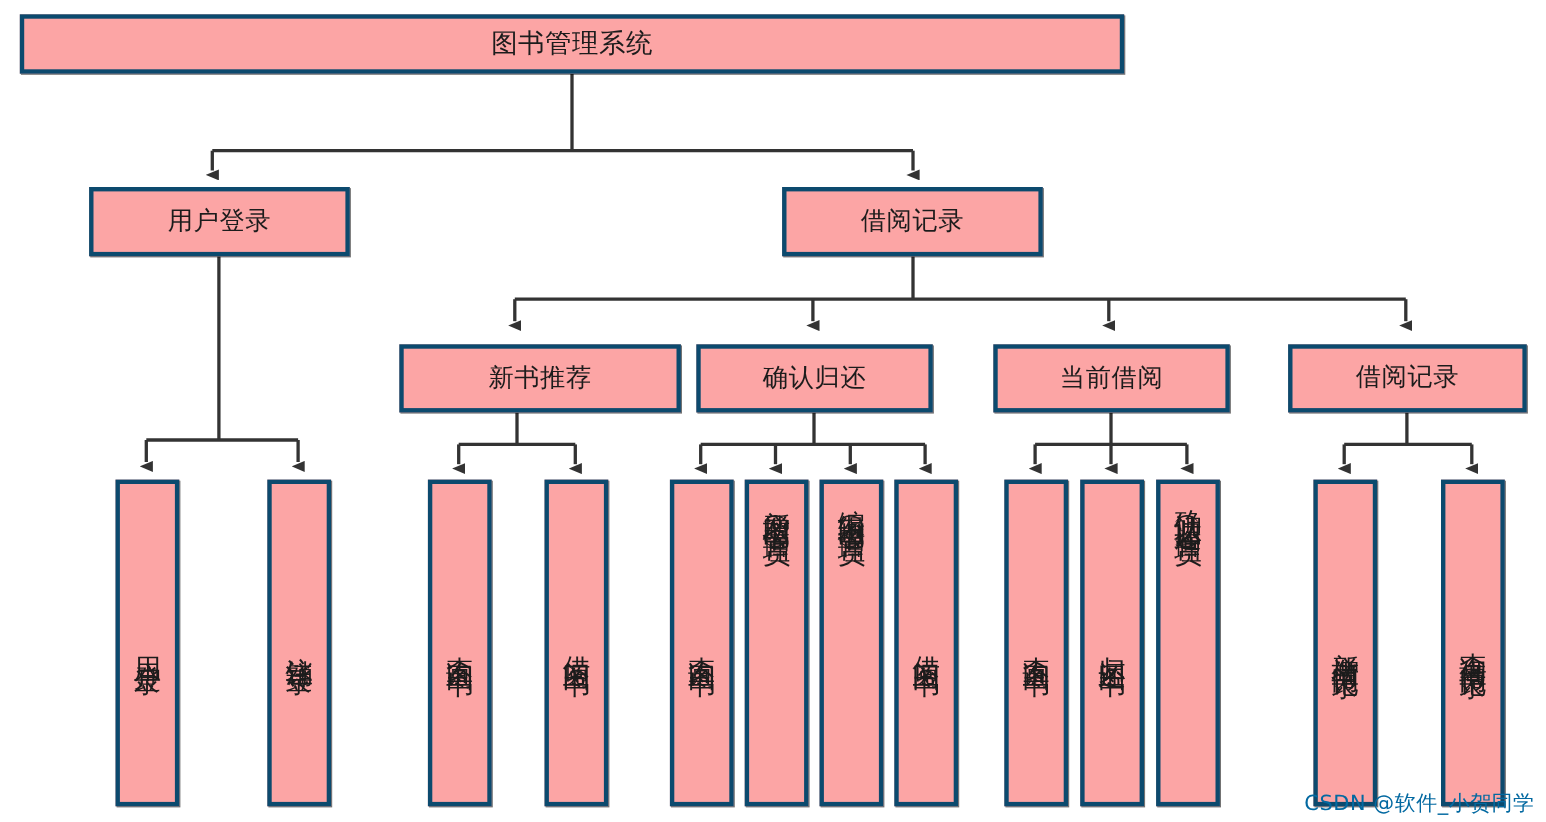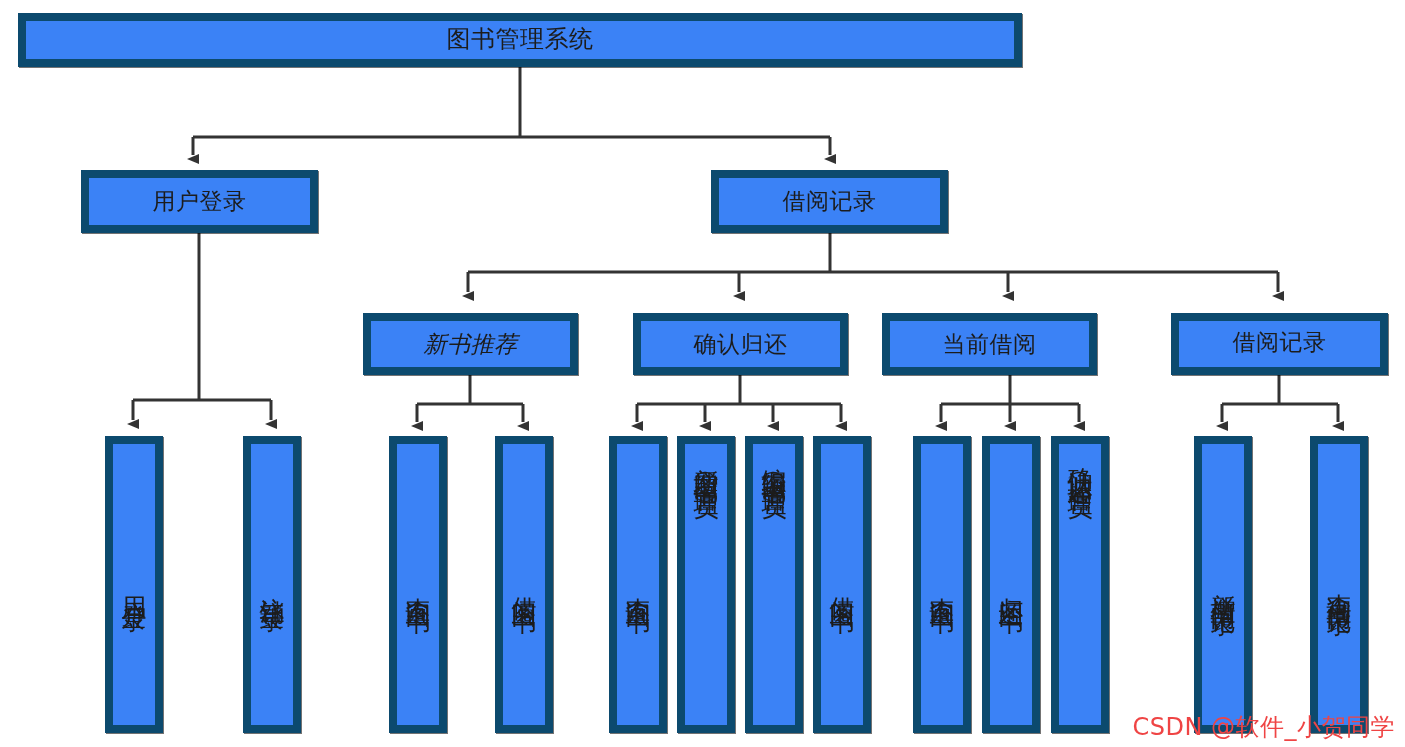--- a/index.html
+++ b/index.html
@@ -18,22 +18,22 @@
   svg.edges{
     position:absolute;
     left:0; top:0;
     width:1405px;
     height:747px;
     pointer-events:none;
   }
   .node{
     position:absolute;
     box-sizing:border-box;
-    background:#3b82f6;
-    border:8px solid #0c4a6e;
+    background:#fca5a5;
+    border:4px solid #0c4a6e;
     box-shadow:1px 1px 0 rgba(0,0,0,0.55);
     display:flex;
     align-items:center;
     justify-content:center;
     overflow:hidden;
   }
   .node .lbl{
     color:#1c1c1c;
     line-height:1.14;
     white-space:pre;
@@ -61,22 +61,22 @@
     display:block;
   }
   .node.v.mid{
     align-items:center;
     padding-top:0;
   }
   #watermark{
     position:absolute;
     right:10px;
     bottom:4px;
-    font-size:24px;
-    color:#ef4444;
+    font-size:19px;
+    color:#0369a1;
     letter-spacing:0.5px;
     white-space:nowrap;
     user-select:none;
   }
 </style>
 </head>
 <body>
 
 <div id="canvas">
 
@@ -134,27 +134,27 @@
     <span class="lbl">图书管理系统</span>
   </div>
 
   <div class="node h" style="left:81px;top:170px;width:237px;height:63px;">
     <span class="lbl">用户登录</span>
   </div>
   <div class="node h" style="left:711px;top:170px;width:237px;height:63px;">
     <span class="lbl">借阅记录</span>
   </div>
 
-  <div class="node h" style="left:363px;top:313px;width:215px;height:62px;font-style:italic;">
+  <div class="node h" style="left:363px;top:313px;width:256px;height:62px;">
     <span class="lbl">新书推荐</span>
   </div>
   <div class="node h" style="left:633px;top:313px;width:215px;height:62px;">
     <span class="lbl">确认归还</span>
   </div>
-  <div class="node h" style="left:882px;top:313px;width:215px;height:62px;">
+  <div class="node h" style="left:903px;top:313px;width:215px;height:62px;">
     <span class="lbl">当前借阅</span>
   </div>
   <div class="node h" style="left:1171px;top:313px;width:217px;height:62px;font-family:Liberation Mono, monospace;">
     <span class="lbl">借阅记录</span>
   </div>
 
   <div class="node v mid" style="left:105px;top:436px;width:58px;height:297px;">
     <span class="lbl">用户登录</span>
   </div>
   <div class="node v mid" style="left:243px;top:436px;width:58px;height:297px;">

